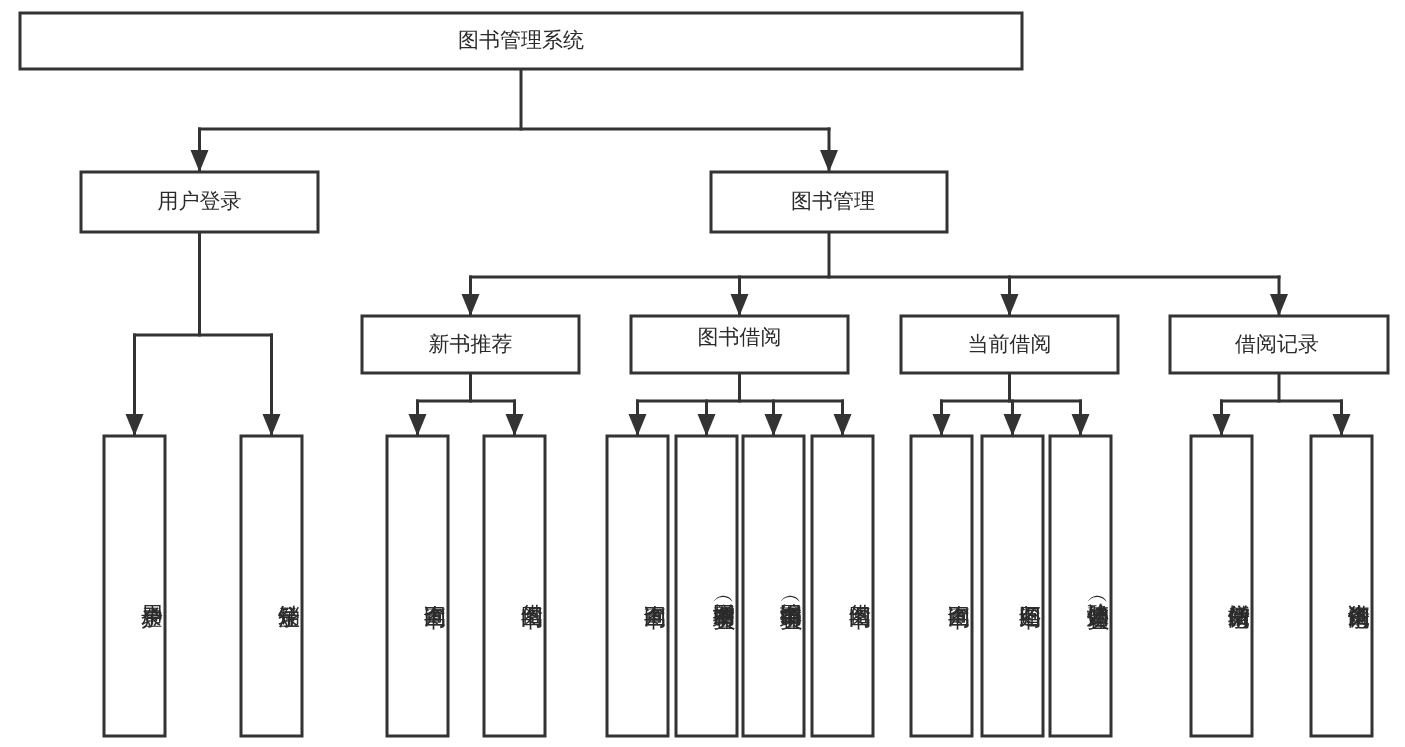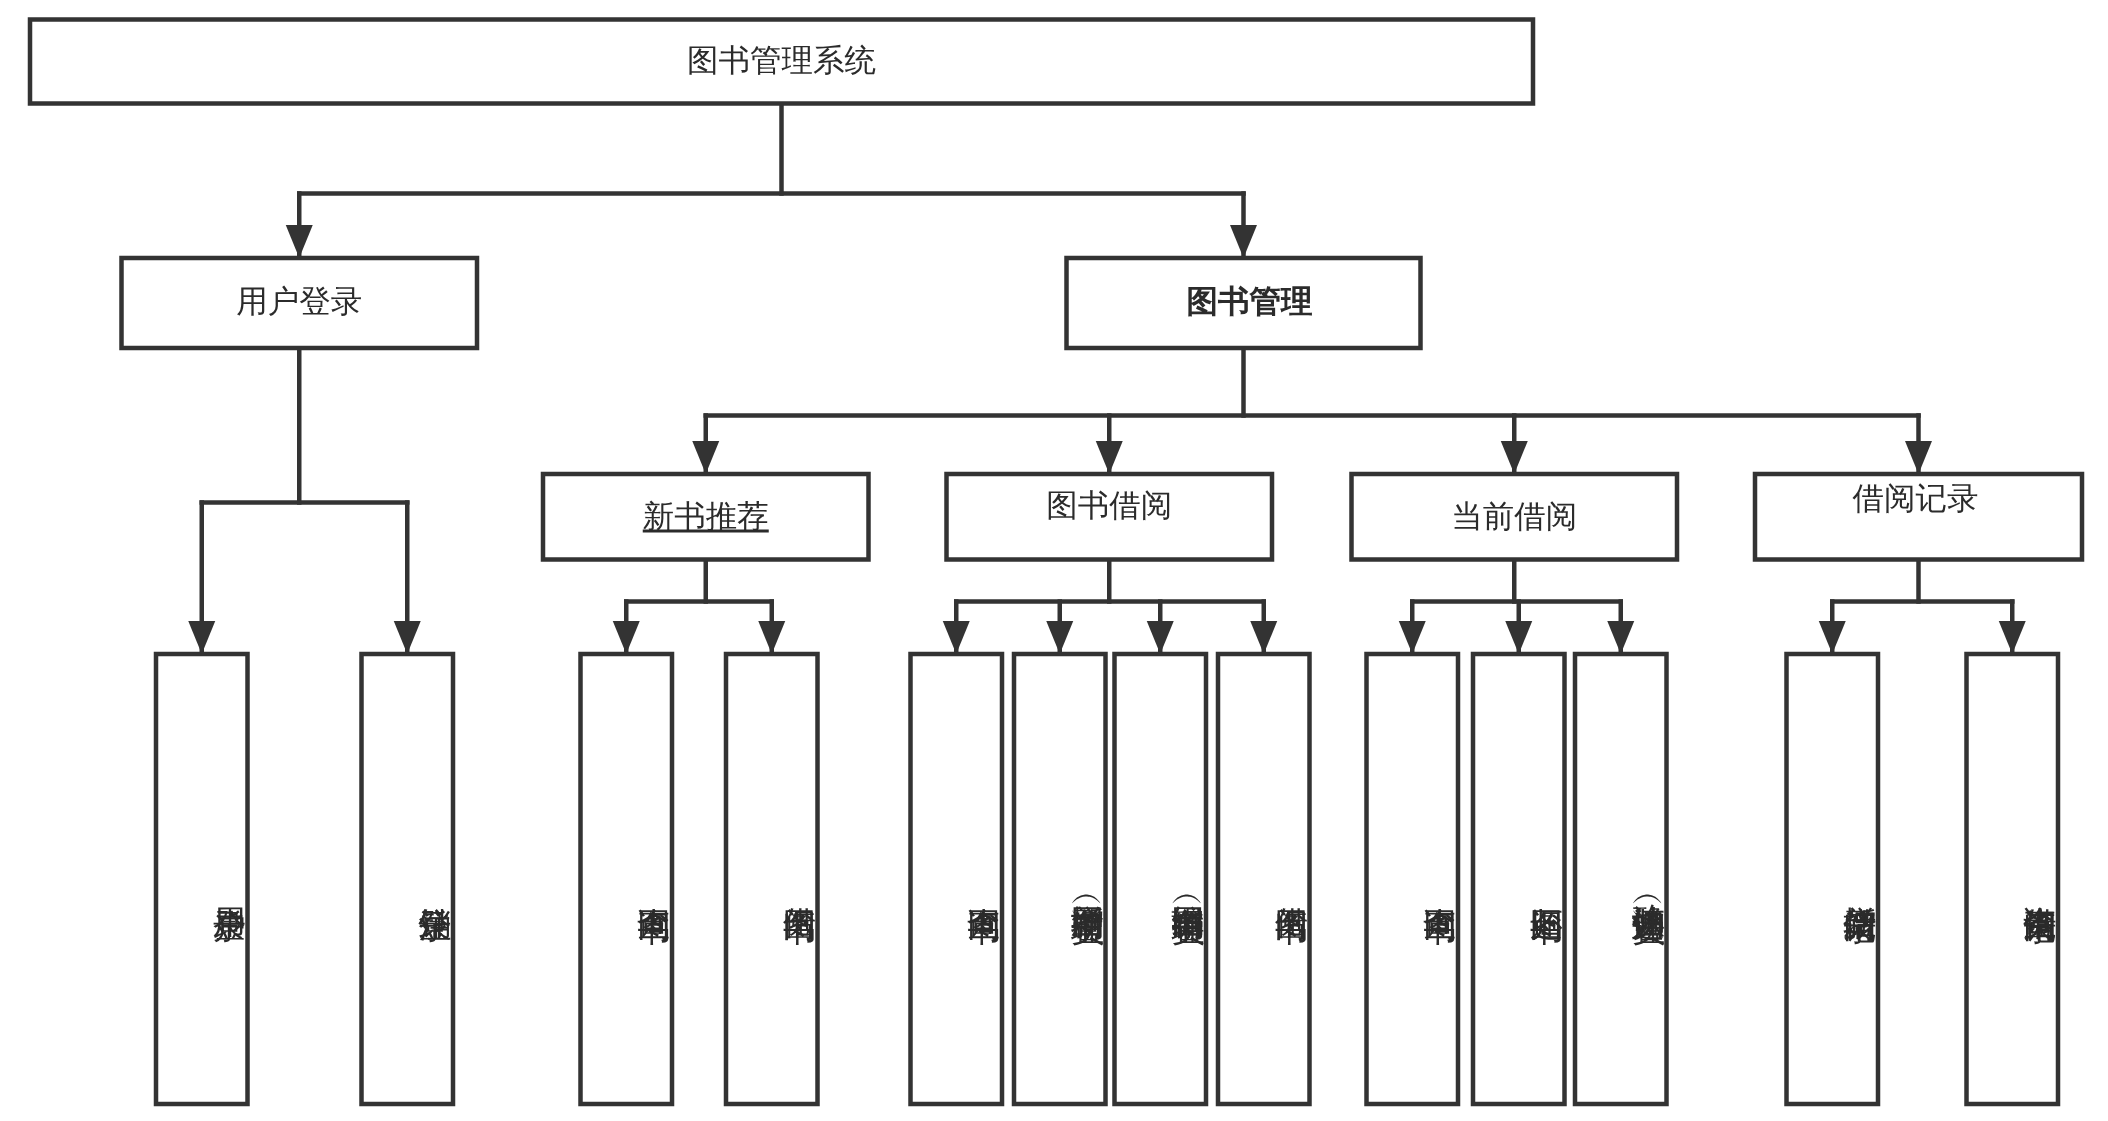--- a/index.html
+++ b/index.html
@@ -155,25 +155,25 @@
         <rect x="911" y="436" width="61" height="300" class="node-box"></rect>
         <rect x="982" y="436" width="61" height="300" class="node-box"></rect>
         <rect x="1050" y="436" width="61" height="300" class="node-box"></rect>
         <rect x="1191" y="436" width="61" height="300" class="node-box"></rect>
         <rect x="1311" y="436" width="61" height="300" class="node-box"></rect>
       </g>
   </svg>
   <div id="labels-layer">
       <div class="node-label horizontal" style="left: 20px; top: 13px; width: 1002px; height: 56px;">图书管理系统</div>
       <div class="node-label horizontal" style="left: 81px; top: 172px; width: 237px; height: 60px;">用户登录</div>
-      <div class="node-label horizontal" style="left: 711px; top: 172px; width: 244px; height: 60px; font-weight: bold;">图书管理</div>
-      <div class="node-label horizontal" style="left: 362px; top: 316px; width: 217px; height: 57px; text-decoration: underline;">新书推荐</div>
+      <div class="node-label horizontal" style="left: 711px; top: 172px; width: 244px; height: 60px;">图书管理</div>
+      <div class="node-label horizontal" style="left: 362px; top: 316px; width: 217px; height: 57px;">新书推荐</div>
       <div class="node-label horizontal" style="left: 631px; top: 316px; width: 217px; height: 44px;">图书借阅</div>
       <div class="node-label horizontal" style="left: 901px; top: 316px; width: 217px; height: 57px;">当前借阅</div>
-      <div class="node-label horizontal" style="left: 1170px; top: 304px; width: 214px; height: 57px; font-family: Liberation Serif, serif;">借阅记录</div>
+      <div class="node-label horizontal" style="left: 1170px; top: 316px; width: 214px; height: 57px; font-family: Liberation Serif, serif;">借阅记录</div>
       <div class="node-label vertical" style="left: 104px; top: 436px; width: 61px; height: 300px;">用户登录</div>
       <div class="node-label vertical" style="left: 241px; top: 436px; width: 61px; height: 300px;">注销登录</div>
       <div class="node-label vertical" style="left: 387px; top: 436px; width: 61px; height: 300px;">查询图书</div>
       <div class="node-label vertical" style="left: 484px; top: 436px; width: 61px; height: 300px;">借阅图书</div>
       <div class="node-label vertical" style="left: 607px; top: 436px; width: 61px; height: 300px;">查询图书</div>
       <div class="node-label vertical" style="left: 676px; top: 436px; width: 61px; height: 300px;">新增图书（管理员）</div>
       <div class="node-label vertical" style="left: 743px; top: 436px; width: 61px; height: 300px;">编辑图书（管理员）</div>
       <div class="node-label vertical" style="left: 812px; top: 436px; width: 61px; height: 300px;">借阅图书</div>
       <div class="node-label vertical" style="left: 911px; top: 436px; width: 61px; height: 300px;">查询图书</div>
       <div class="node-label vertical" style="left: 982px; top: 436px; width: 61px; height: 300px;">归还图书</div>

